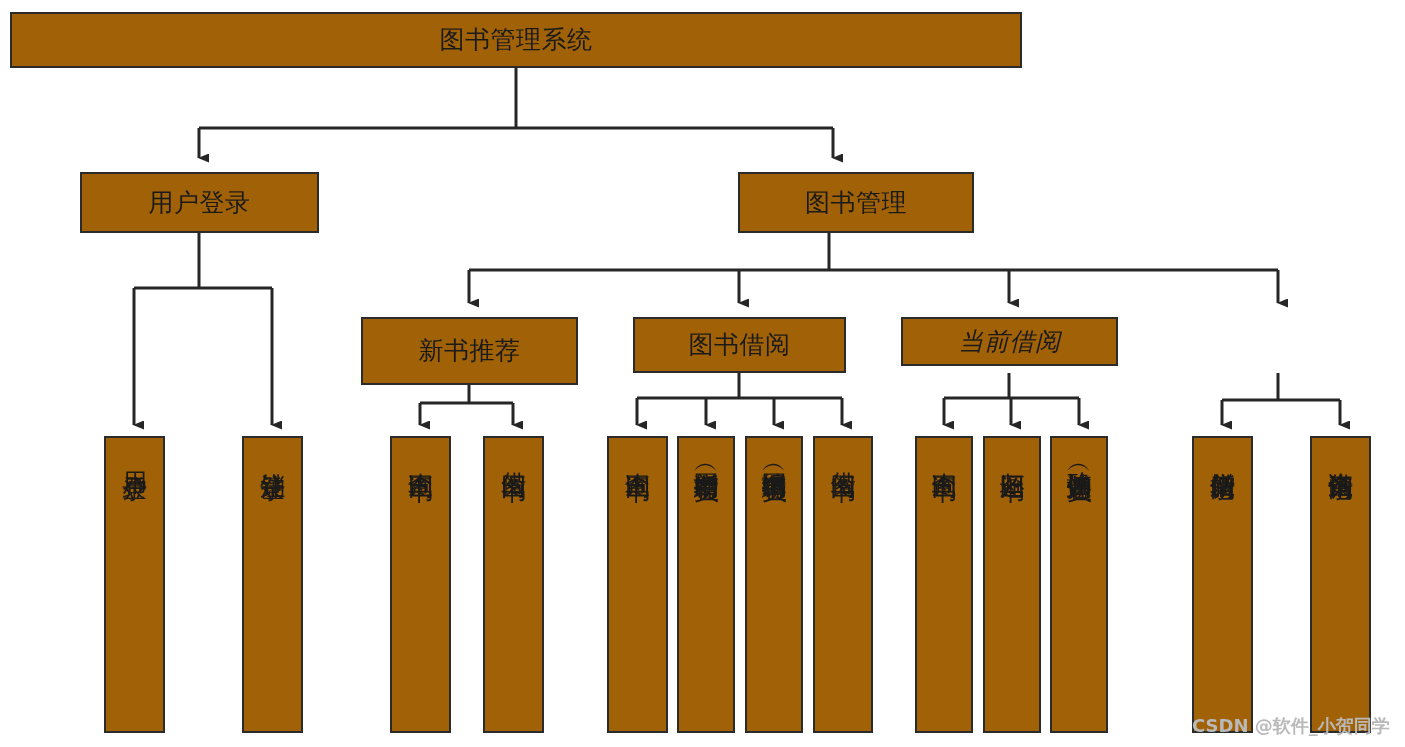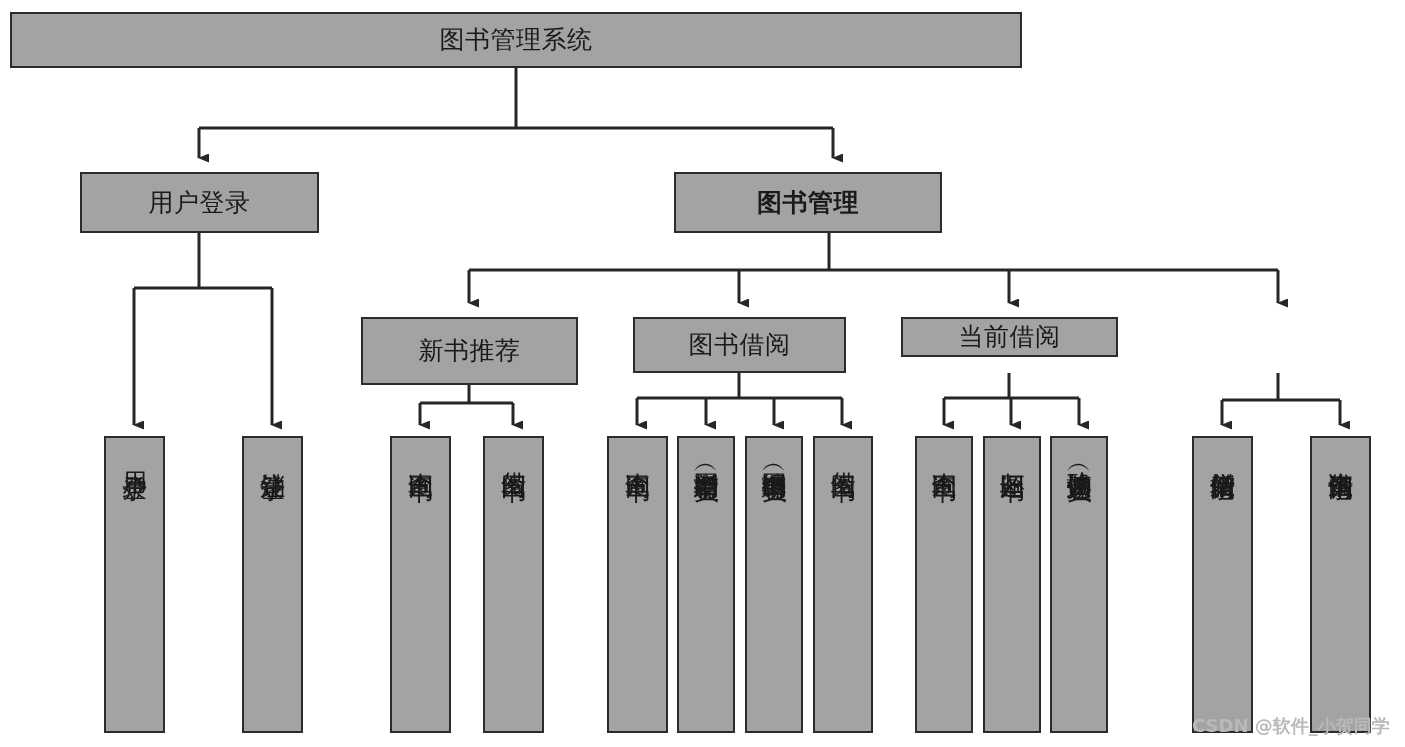--- a/index.html
+++ b/index.html
@@ -21,21 +21,21 @@
     position: absolute;
     left: 0;
     top: 0;
     width: 1405px;
     height: 747px;
   }
   .node {
     position: absolute;
     box-sizing: border-box;
     border: 2px solid #2b2b2b;
-    background: #a3a3a3;
+    background: #a16207;
     display: flex;
     align-items: center;
     justify-content: center;
     color: #1a1a1a;
     z-index: 2;
     text-align: right;
   }
   .node-label {
     display: block;
     line-height: 1.18;
@@ -128,31 +128,31 @@
     </g>
   </svg>
 
   <div class="node root horizontal" style="left:10px; top:12px; width:1012px; height:56px;">
     <span class="node-label">图书管理系统</span>
   </div>
 
   <div class="node horizontal" style="left:80px; top:172px; width:239px; height:61px;">
     <span class="node-label">用户登录</span>
   </div>
-  <div class="node horizontal" style="left:674px; top:172px; width:268px; height:61px;font-weight:bold;">
+  <div class="node horizontal" style="left:738px; top:172px; width:236px; height:61px;">
     <span class="node-label">图书管理</span>
   </div>
 
   <div class="node horizontal" style="left:361px; top:317px; width:217px; height:68px;">
     <span class="node-label">新书推荐</span>
   </div>
   <div class="node horizontal" style="left:633px; top:317px; width:213px; height:56px;">
     <span class="node-label">图书借阅</span>
   </div>
-  <div class="node horizontal" style="left:901px; top:317px; width:217px; height:40px;">
+  <div class="node horizontal" style="left:901px; top:317px; width:217px; height:49px;font-style:italic;">
     <span class="node-label">当前借阅</span>
   </div>
 
   <div class="node vertical" style="left:104px; top:436px; width:61px; height:297px;">
     <span class="node-label">用户登录</span>
   </div>
   <div class="node vertical" style="left:242px; top:436px; width:61px; height:297px;">
     <span class="node-label">注销登录</span>
   </div>
 

